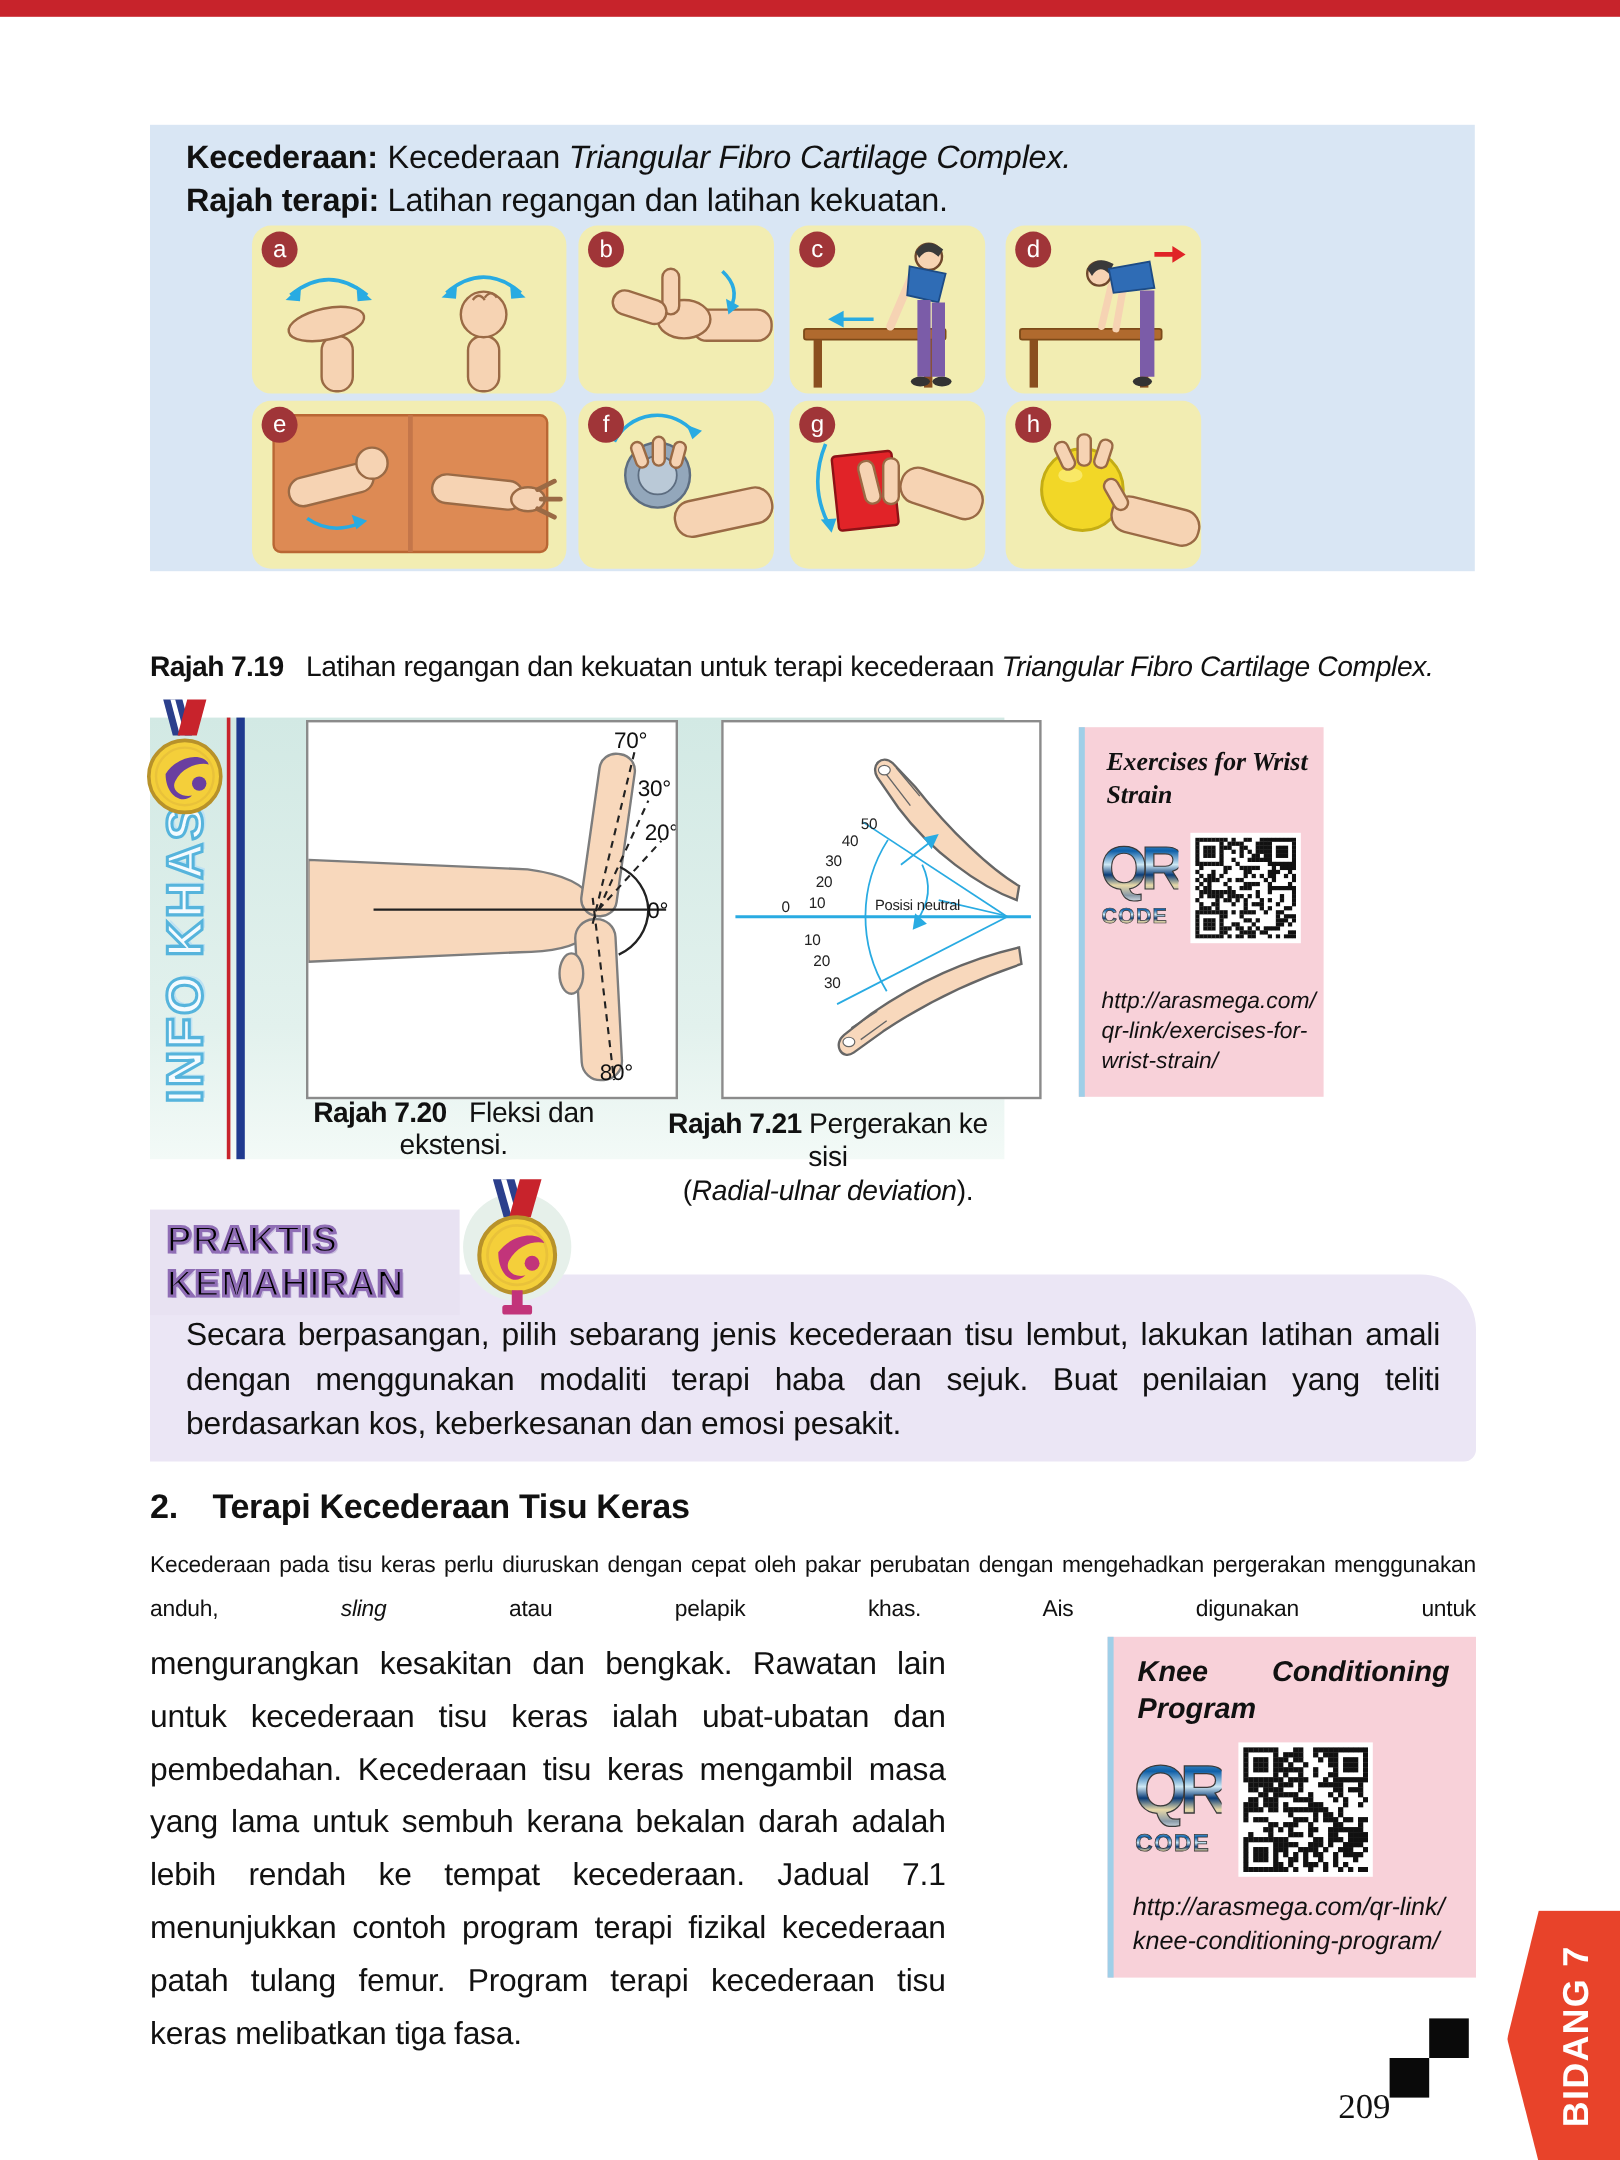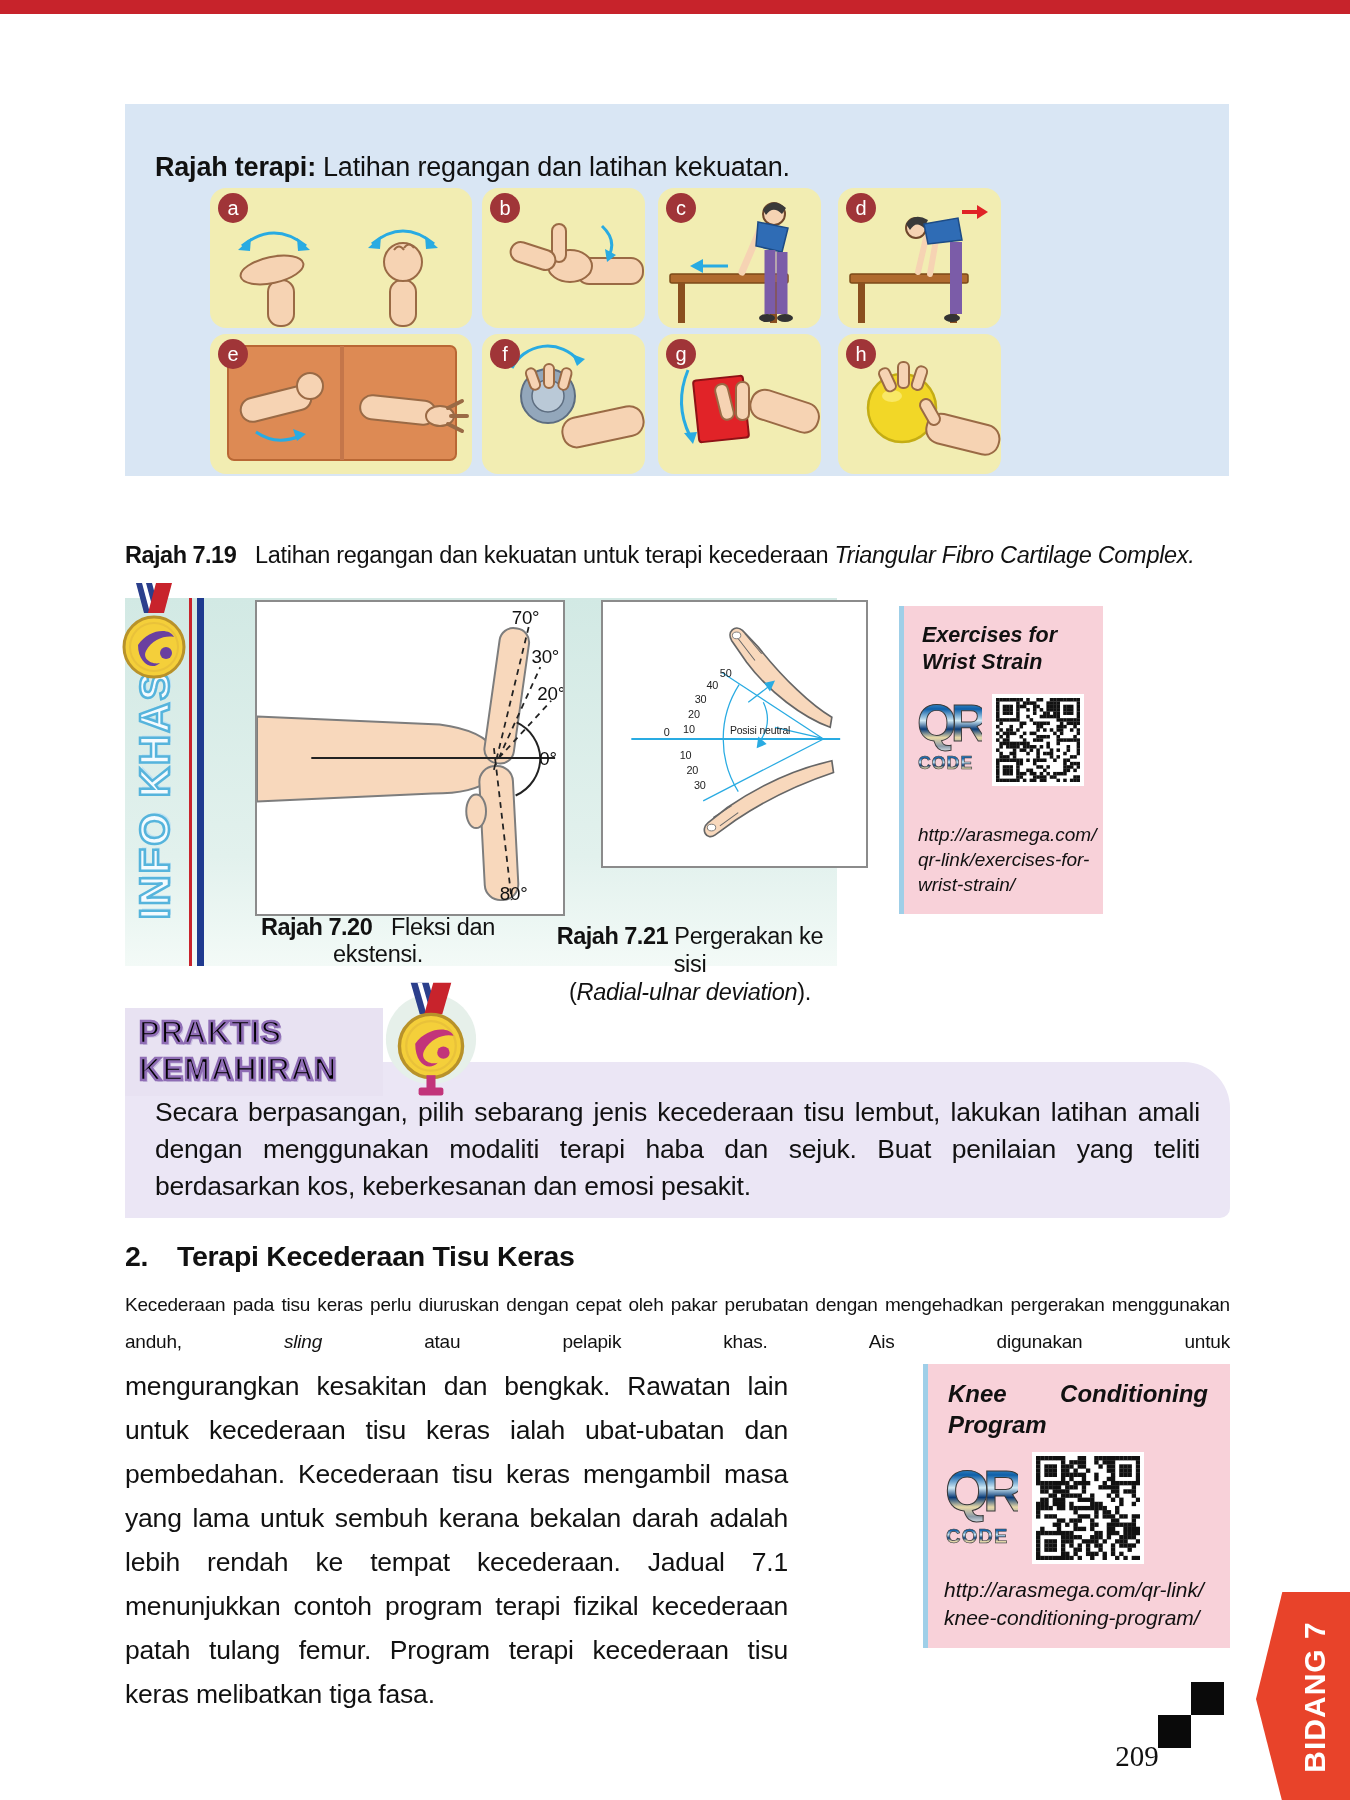--- a/index.html
+++ b/index.html
@@ -29,30 +29,30 @@
   
   .info-panel { position:absolute; left:125px; top:598px; width:712px; height:368px;
                 background:linear-gradient(180deg,#d2e9e4 0%,#e2f1ed 70%,#f3faf7 100%); }
   .vline-red  { position:absolute; left:64px; top:0; width:3px; height:100%; background:#c8232c; }
   .vline-navy { position:absolute; left:72px; top:0; width:7px; height:100%; background:#1f3a8f; }
   .info-title-wrap { position:absolute; left:-4px; top:52px; width:66px; height:290px; display:flex; align-items:center; justify-content:center; }
   .info-title { transform:rotate(-90deg); white-space:nowrap; font-weight:bold; font-size:42px; letter-spacing:2px;
                 color:#f4fbff; -webkit-text-stroke:2.5px #56b4dc; text-shadow:2px 2px 0 #bfe2f2; }
   .dframe { position:absolute; background:#fff; border:2px solid #8b8b8b;margin-left:32px; }
   .f1 { left:98px; top:2px; width:310px; height:316px; }
-  .f2 { left:444px; top:2px; width:267px; height:268px; }
+  .f2 { left:444px; top:2px; width:267px; height:316px; }
   .dcap1 { position:absolute; left:98px; top:316px; width:310px; text-align:center; }
   .dcap2 { position:absolute; left:418px; top:324px; width:294px; text-align:center; line-height:28px; }
   .dframe svg { width:100%; height:100%; display:block; }
 
   
   .qrbox { position:absolute; background:#f8d1d9; border-left:5px solid #9fcfe8; }
   .qr-wrist { left:899px; top:606px; width:204px; height:308px; }
   .qrbox .qtitle { position:absolute; font-weight:bold; font-style:italic; letter-spacing:0; }
-  .qr-wrist .qtitle { left:18px; top:16px; width:172px; font-size:21.5px; line-height:27px; }
+  .qr-wrist .qtitle { left:18px; top:16px; width:172px; font-size:21.5px; line-height:27px;font-family:Liberation Serif, serif; }
   .qrlogo { position:absolute; }
   .qr-wrist .qrlogo { left:12px; top:84px; width:66px; height:90px; }
   .qrcode { position:absolute; background:#fff; padding:4px; }
   .qr-wrist .qrcode { left:88px; top:88px; width:92px; height:92px; }
   .qurl { position:absolute; font-style:italic; letter-spacing:0; }
   .qr-wrist .qurl { left:14px; top:216px; font-size:19px; line-height:25px; }
   .qrcode svg { width:100%; height:100%; display:block; }
 
   
   .praktis-head { position:absolute; left:125px; top:1008px; width:258px; height:88px; background:#e8e2f2; }
@@ -91,20 +91,23 @@
              font-family:"Liberation Serif", serif; font-size:29px; letter-spacing:0; }
 </style>
 </head>
 <body>
 
 <div id="page">
 
   <div class="topbar"></div>
 
   <div class="injury-box">
+    <div class="injury-row r1">
+      <span class="lbl">Kecederaan:</span><span>Kecederaan </span><span class="it">Triangular Fibro Cartilage Complex.</span>
+    </div>
     <div class="injury-row r2">
       <span class="lbl">Rajah terapi:</span><span>Latihan regangan dan latihan kekuatan.</span>
     </div>
 
     <div class="card" style="left:85px; top:84px; width:262px; height:140px;">
       <div class="badge">a</div>
       <svg viewBox="0 0 262 140">
         <g stroke="#9a6a45" stroke-width="2" fill="#f6d3b3">
           <rect x="58" y="92" width="26" height="46" rx="12"></rect>
           <ellipse cx="62" cy="82" rx="32" ry="13" transform="rotate(-12 62 82)"></ellipse>

